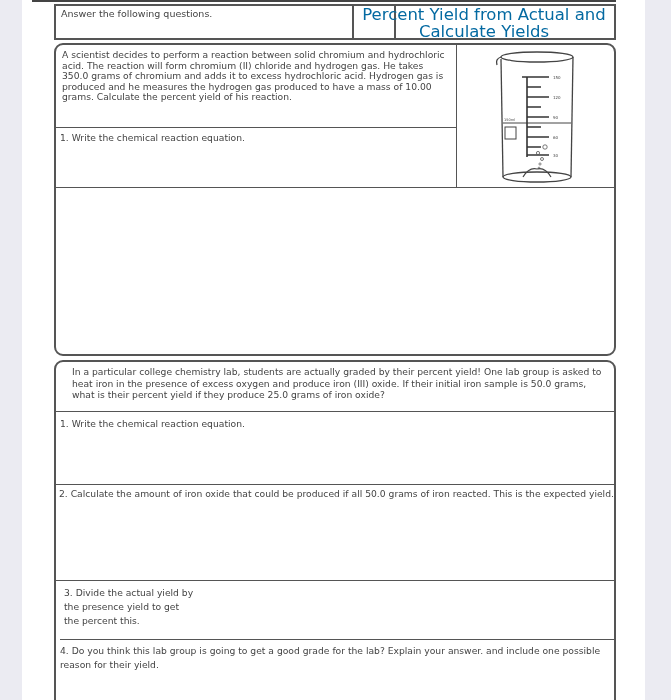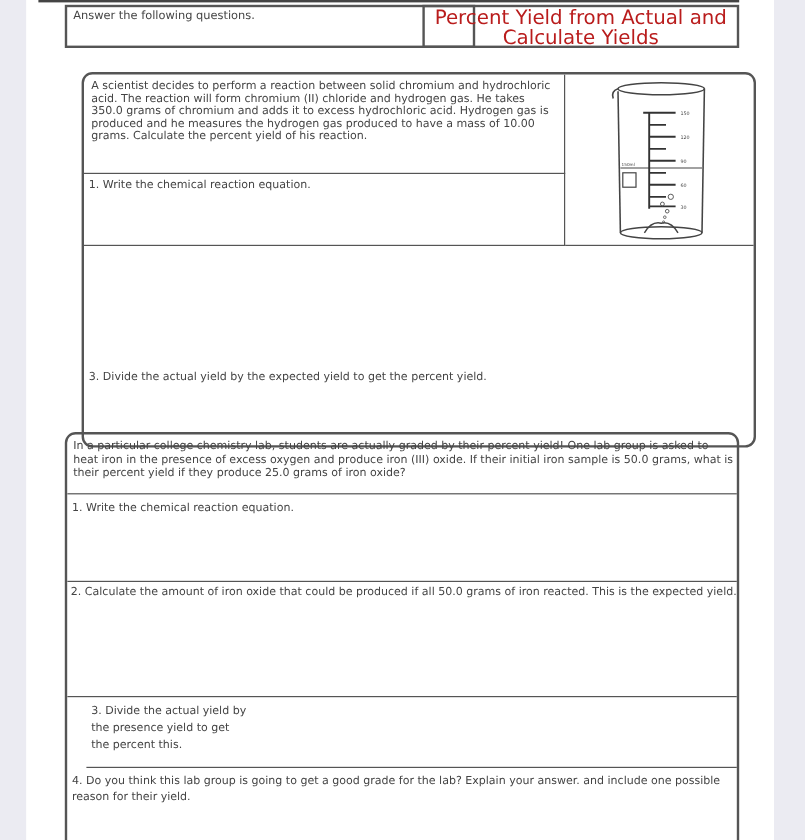--- a/index.html
+++ b/index.html
@@ -31,30 +31,29 @@
 
     
     .header-left {
       position: absolute; left: 54px; top: 4px; width: 342px; height: 36px;
       border: 2px solid #555;
       font-size: 9.5px; padding: 2px 5px; color: #444;
     }
     .header-right {
       position: absolute; left: 352px; top: 4px; width: 264px; height: 36px;
       border: 2px solid #555;
-      font-size: 16.5px; line-height: 17px; text-align: center; color: #b91c1c;
+      font-size: 16.5px; line-height: 17px; text-align: center; color: #0369a1;
       padding-top: 0px;
     }
 
     
     .box1 {
-      position: absolute; left: 68px; top: 43px; width: 562px; height: 313px;
+      position: absolute; left: 54px; top: 43px; width: 562px; height: 313px;
       border: 2px solid #555; border-radius: 9px;
       overflow: hidden;
-      margin-top: 17px;
     }
     .box1 .intro {
       position: absolute; left: 0; top: 0; width: 401px; height: 83px;
       border-right: 1.5px solid #555; border-bottom: 1.5px solid #555;
       font-size: 9.2px; line-height: 10.5px; padding: 5px 6px; color: #444;
     }
     .box1 .q1 {
       position: absolute; left: 0; top: 83px; width: 401px; height: 60px;
       border-right: 1.5px solid #555; border-bottom: 1.5px solid #555;
       font-size: 9.2px; padding: 4px 4px; color: #444;
@@ -75,34 +74,34 @@
 
     
     .box2 {
       position: absolute; left: 54px; top: 360px; width: 562px; height: 345px;
       border: 2px solid #555; border-radius: 9px 9px 0 0;
       overflow: hidden;
     }
     .box2 .intro {
       position: absolute; left: 0; top: 0; width: 562px; height: 50px;
       border-bottom: 1.5px solid #555;
-      font-size: 9.2px; line-height: 11.5px; padding: 4px 5px; color: #444;
+      font-size: 9.2px; line-height: 11.5px; padding: 4px 16px; color: #444;
     }
     .box2 .q1 {
       position: absolute; left: 0; top: 50px; width: 562px; height: 73px;
       border-bottom: 1.5px solid #555;
       font-size: 9.2px; padding: 6px 4px; color: #444;
     }
     .box2 .q2 {
       position: absolute; left: 0; top: 123px; width: 562px; height: 96px;
       border-bottom: 1.5px solid #555;
       font-size: 9.2px; line-height: 12px; padding: 3px 3px; color: #444;
     }
     .box2 .q3 {
-      position: absolute; left: 16px; top: 219px; width: 562px; height: 59px;
+      position: absolute; left: 4px; top: 219px; width: 562px; height: 59px;
       border-bottom: 1.5px solid #555;
       font-size: 9.2px; line-height: 14px; padding: 5px 4px; color: #444;
     }
     .box2 .q3 span { display: block; }
     .box2 .q4 {
       position: absolute; left: 0; top: 278px; width: 562px; height: 70px;
       font-size: 9.2px; line-height: 14px; padding: 4px 4px; color: #444;
     }
 
     .beaker-svg { position: absolute; left: 28px; top: 4px; }
@@ -165,23 +164,20 @@
 
       <rect x="20" y="78" width="11" height="12" fill="none" stroke="#444" stroke-width="1"></rect>
 
       <circle cx="60" cy="98" r="2.2" fill="none" stroke="#555" stroke-width="0.8"></circle>
       <circle cx="53" cy="104" r="1.6" fill="none" stroke="#555" stroke-width="0.8"></circle>
       <circle cx="57" cy="110" r="1.5" fill="none" stroke="#555" stroke-width="0.8"></circle>
       <circle cx="55" cy="115" r="1.1" fill="none" stroke="#555" stroke-width="0.7"></circle>
       <circle cx="54" cy="119" r="0.9" fill="none" stroke="#555" stroke-width="0.7"></circle>
     </svg>
   </div>
-  <div class="q3">
-    <span>3. Divide the actual yield by the expected yield to get the percent yield.</span>
-  </div>
 </div>
 
 <div class="box2">
   <div class="intro">In a particular college chemistry lab, students are actually graded by their percent yield!  One lab group is asked to heat iron in the presence of excess oxygen and produce iron (III) oxide.  If their initial iron sample is 50.0 grams, what is their percent yield if they produce 25.0 grams of iron oxide?</div>
   <div class="q1">
     <span>1. Write the chemical reaction equation.</span>
   </div>
   <div class="q2">
     <span>2. Calculate the amount of iron oxide that could be produced if all 50.0 grams of iron reacted.  This is the expected yield.</span>
   </div>

